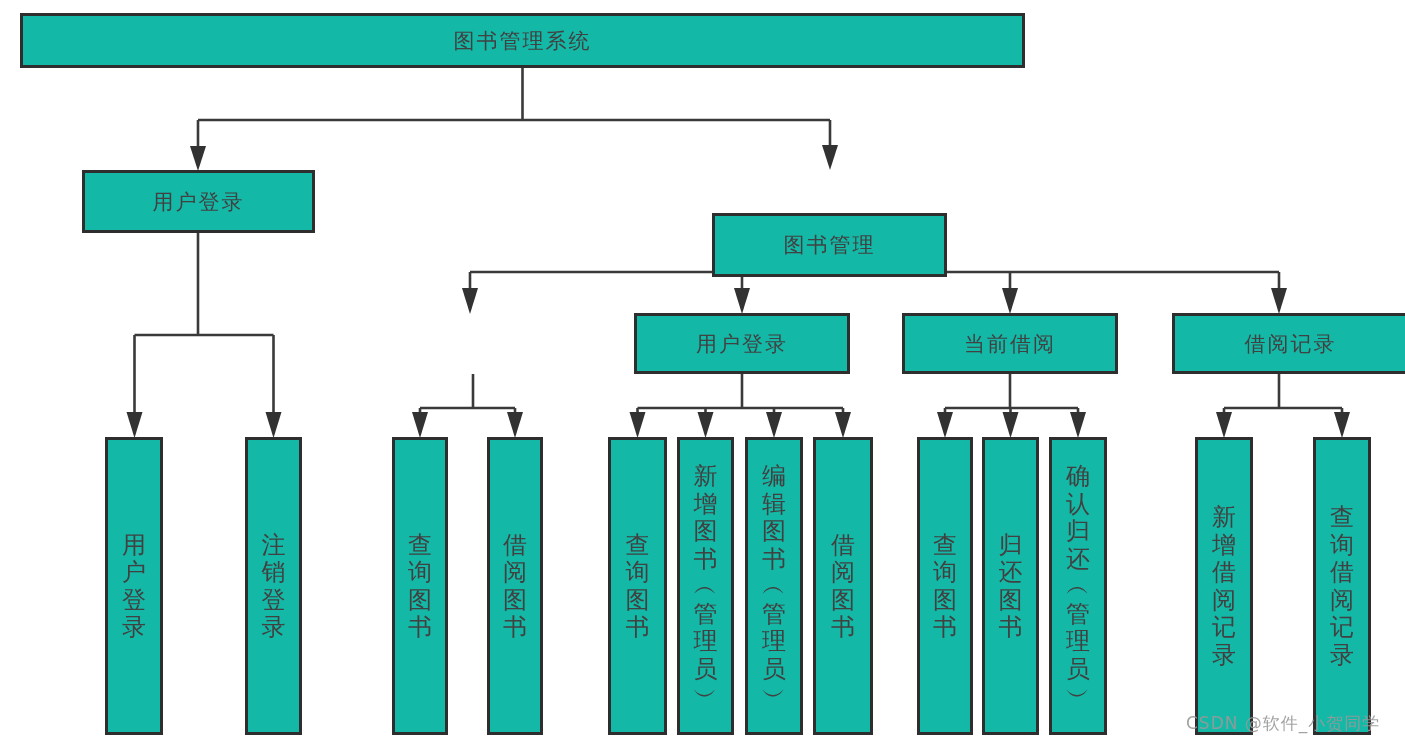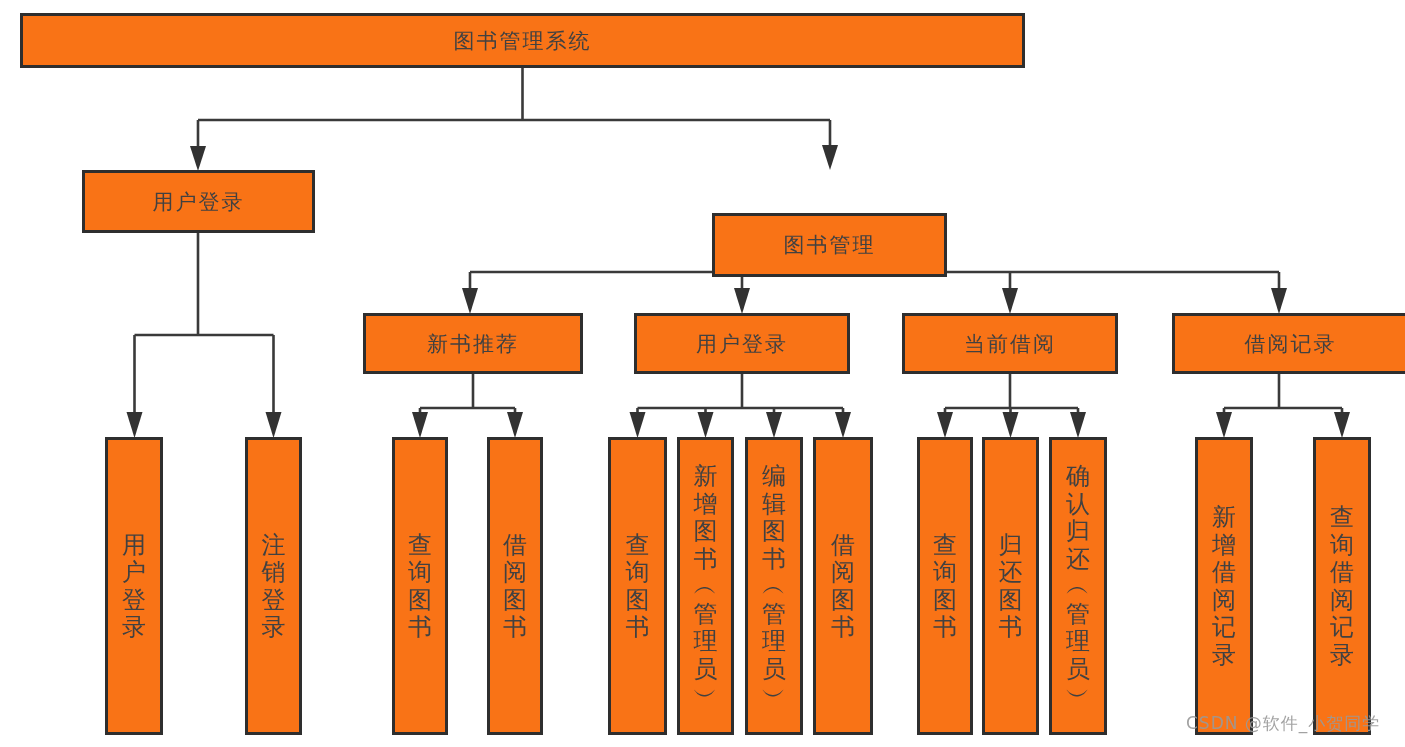--- a/index.html
+++ b/index.html
@@ -4,21 +4,21 @@
 <style>
   html,body { margin:0; padding:0; background:#ffffff; }
   .canvas {
     position:relative; width:1405px; height:747px; background:#ffffff;
     font-family:"DejaVu Sans", sans-serif; overflow:hidden;
   }
   .connectors { position:absolute; left:0; top:0; width:1405px; height:747px; }
   .connectors path { stroke:#3a3a3a; stroke-width:2.6; fill:none; }
   .connectors polygon { fill:#323232; }
   .box {
-    position:absolute; box-sizing:border-box; background:#f97316;
+    position:absolute; box-sizing:border-box; background:#14b8a6;
     border:3px solid #2e2e2e; display:flex; align-items:center; justify-content:center;
     color:#414141;
   }
   .hlabel { font-size:21px; letter-spacing:2px; white-space:nowrap; }
   .vlabel { display:block; }
   .vlabel span { display:block; text-align:center; line-height:1; margin:3.5px 0; font-size:24px; }
   .watermark {
     position:absolute; left:1186px; top:712px; font-size:17px; letter-spacing:1px;
     color:#999999; opacity:0.9; white-space:nowrap;
   }
@@ -82,23 +82,20 @@
     <span class="hlabel">图书管理系统</span>
   </div>
 
   <div class="box" style="left:82px; top:170px; width:233px; height:63px;">
     <span class="hlabel">用户登录</span>
   </div>
   <div class="box" style="left:712px; top:169px; width:235px; height:64px;margin-top:44px;">
     <span class="hlabel">图书管理</span>
   </div>
 
-  <div class="box" style="left:363px; top:313px; width:220px; height:61px;">
-    <span class="hlabel">新书推荐</span>
-  </div>
   <div class="box" style="left:634px; top:313px; width:216px; height:61px;">
     <span class="hlabel">用户登录</span>
   </div>
   <div class="box" style="left:902px; top:313px; width:216px; height:61px;">
     <span class="hlabel">当前借阅</span>
   </div>
   <div class="box" style="left:1172px; top:313px; width:237px; height:61px;">
     <span class="hlabel">借阅记录</span>
   </div>
 

